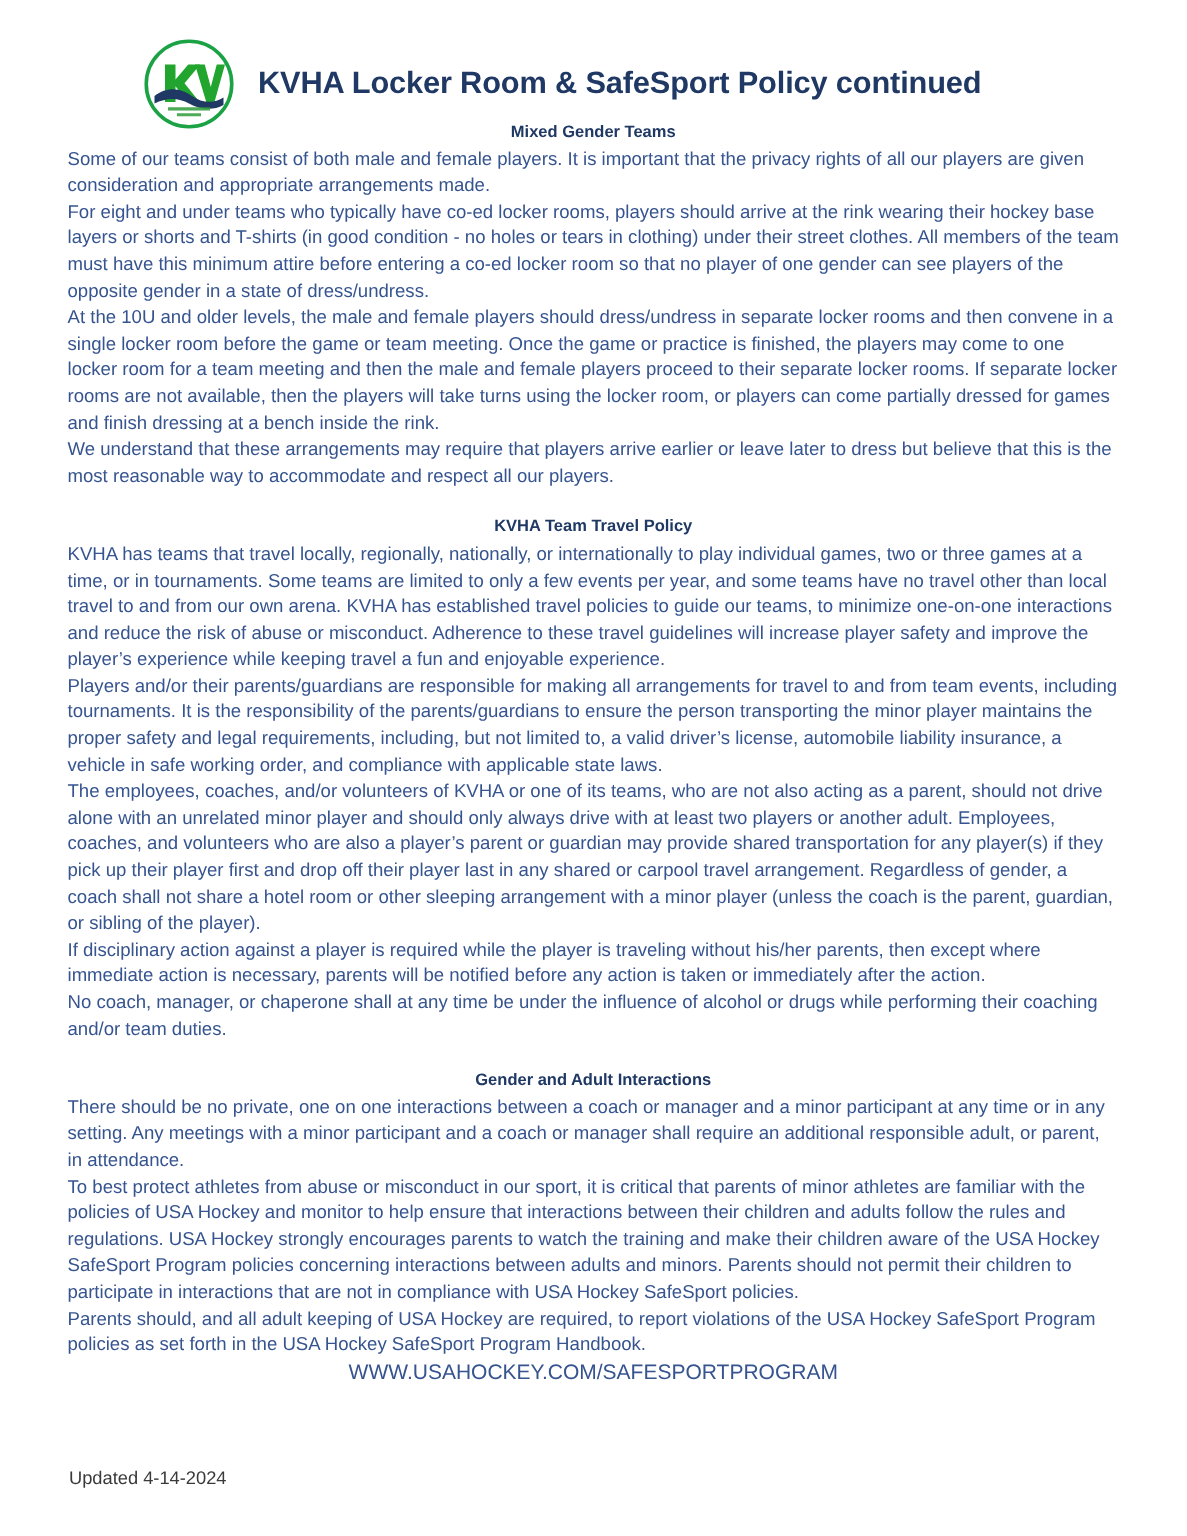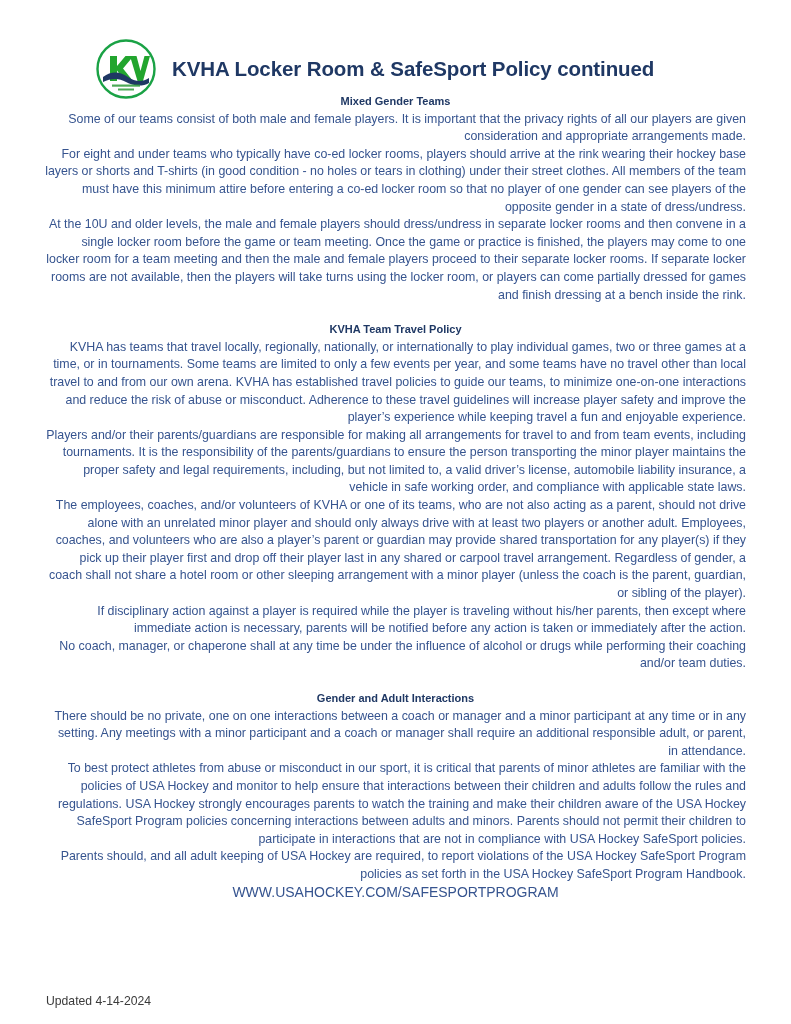--- a/index.html
+++ b/index.html
@@ -13,21 +13,21 @@
     font-family: "Liberation Sans", sans-serif;
     color: #2b4c8c;
     position: relative;
     overflow: hidden;
   }
   .page {
     width: 791px;
     height: 1024px;
     position: relative;
     box-sizing: border-box;
-    padding: 13px 38px;
+    padding: 0 38px;
   }
 
   
   .header {
     display: flex;
     align-items: center;
     justify-content: flex-start;
     padding-top: 40px;
     padding-left: 58px;
     height: 72px;
@@ -56,41 +56,41 @@
   .section { margin: 0; }
   .section-heading {
     text-align: center;
     font-weight: bold;
     font-size: 11px;
     color: #1f3864;
     line-height: 17.6px;
     margin: 0;
   }
   .para {
-    text-align: right;
+    text-align: left;
     font-size: 12.4px;
     line-height: 17.6px;
     color: #36548f;
     margin: 0;
     padding: 0 1px;
   }
   .spacer { height: 17px; }
   .url-line {
     text-align: center;
     font-size: 14px;
     line-height: 17.6px;
     color: #36548f;
     margin: 0;
   }
 
   
   .footer {
     position: absolute;
     left: 46px;
-    bottom: 16px;
+    bottom: 32px;
     font-size: 12.2px;
     color: #3a3a3a;
   }
 </style>
 </head>
 <body>
 
 <div class="page">
 
   <div class="header">
@@ -109,20 +109,21 @@
     <div class="doc-title">KVHA Locker Room &amp; SafeSport Policy continued</div>
   </div>
 
   <div class="content">
 
     <div class="section">
       <div class="section-heading">Mixed Gender Teams</div>
       <p class="para">Some of our teams consist of both male and female players. It is important that the privacy rights of all our players are given consideration and appropriate arrangements made.</p>
       <p class="para">For eight and under teams who typically have co-ed locker rooms, players should arrive at the rink wearing their hockey base layers or shorts and T-shirts (in good condition - no holes or tears in clothing) under their street clothes. All members of the team must have this minimum attire before entering a co-ed locker room so that no player of one gender can see players of the opposite gender in a state of dress/undress.</p>
       <p class="para">At the 10U and older levels, the male and female players should dress/undress in separate locker rooms and then convene in a single locker room before the game or team meeting. Once the game or practice is finished, the players may come to one locker room for a team meeting and then the male and female players proceed to their separate locker rooms.  If separate locker rooms are not available, then the players will take turns using the locker room, or players can come partially dressed for games and finish dressing at a bench inside the rink.</p>
+      <p class="para">We understand that these arrangements may require that players arrive earlier or leave later to dress but believe that this is the most reasonable way to accommodate and respect all our players.</p>
     </div>
 
     <div class="spacer"></div>
 
     <div class="section">
       <div class="section-heading">KVHA Team Travel Policy</div>
       <p class="para">KVHA has teams that travel locally, regionally, nationally, or internationally to play individual games, two or three games at a time, or in tournaments. Some teams are limited to only a few events per year, and some teams have no travel other than local travel to and from our own arena. KVHA has established travel policies to guide our teams, to minimize one-on-one interactions and reduce the risk of abuse or misconduct. Adherence to these travel guidelines will increase player safety and improve the player’s experience while keeping travel a fun and enjoyable experience.</p>
       <p class="para">Players and/or their parents/guardians are responsible for making all arrangements for travel to and from team events, including tournaments. It is the responsibility of the parents/guardians to ensure the person transporting the minor player maintains the proper safety and legal requirements, including, but not limited to, a valid driver’s license, automobile liability insurance, a vehicle in safe working order, and compliance with applicable state laws.</p>
       <p class="para">The employees, coaches, and/or volunteers of KVHA or one of its teams, who are not also acting as a parent, should not drive alone with an unrelated minor player and should only always drive with at least two players or another adult. Employees, coaches, and volunteers who are also a player’s parent or guardian may provide shared transportation for any player(s) if they pick up their player first and drop off their player last in any shared or carpool travel arrangement. Regardless of gender, a coach shall not share a hotel room or other sleeping arrangement with a minor player (unless the coach is the parent, guardian, or sibling of the player).</p>
       <p class="para">If disciplinary action against a player is required while the player is traveling without his/her parents, then except where immediate action is necessary, parents will be notified before any action is taken or immediately after the action.</p>

